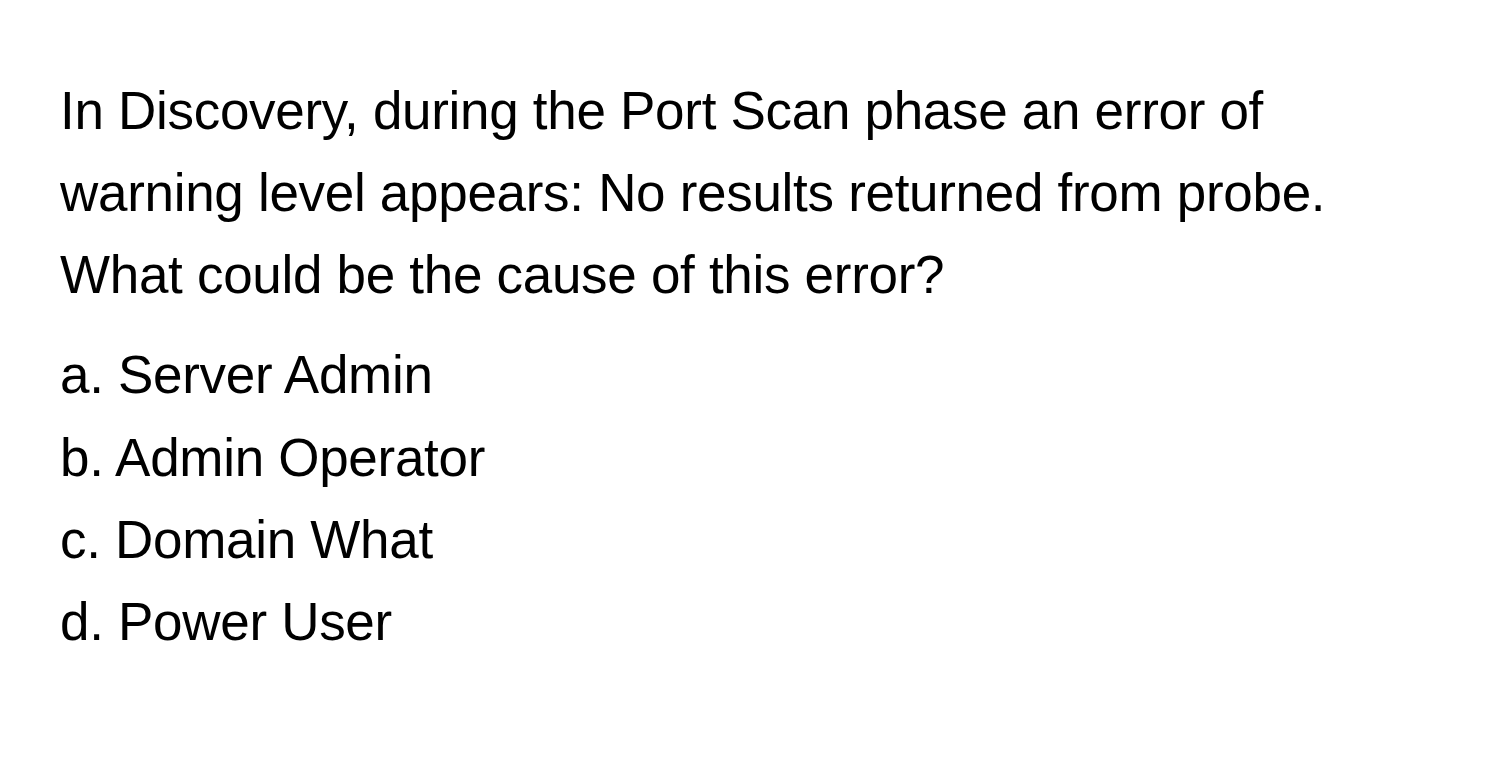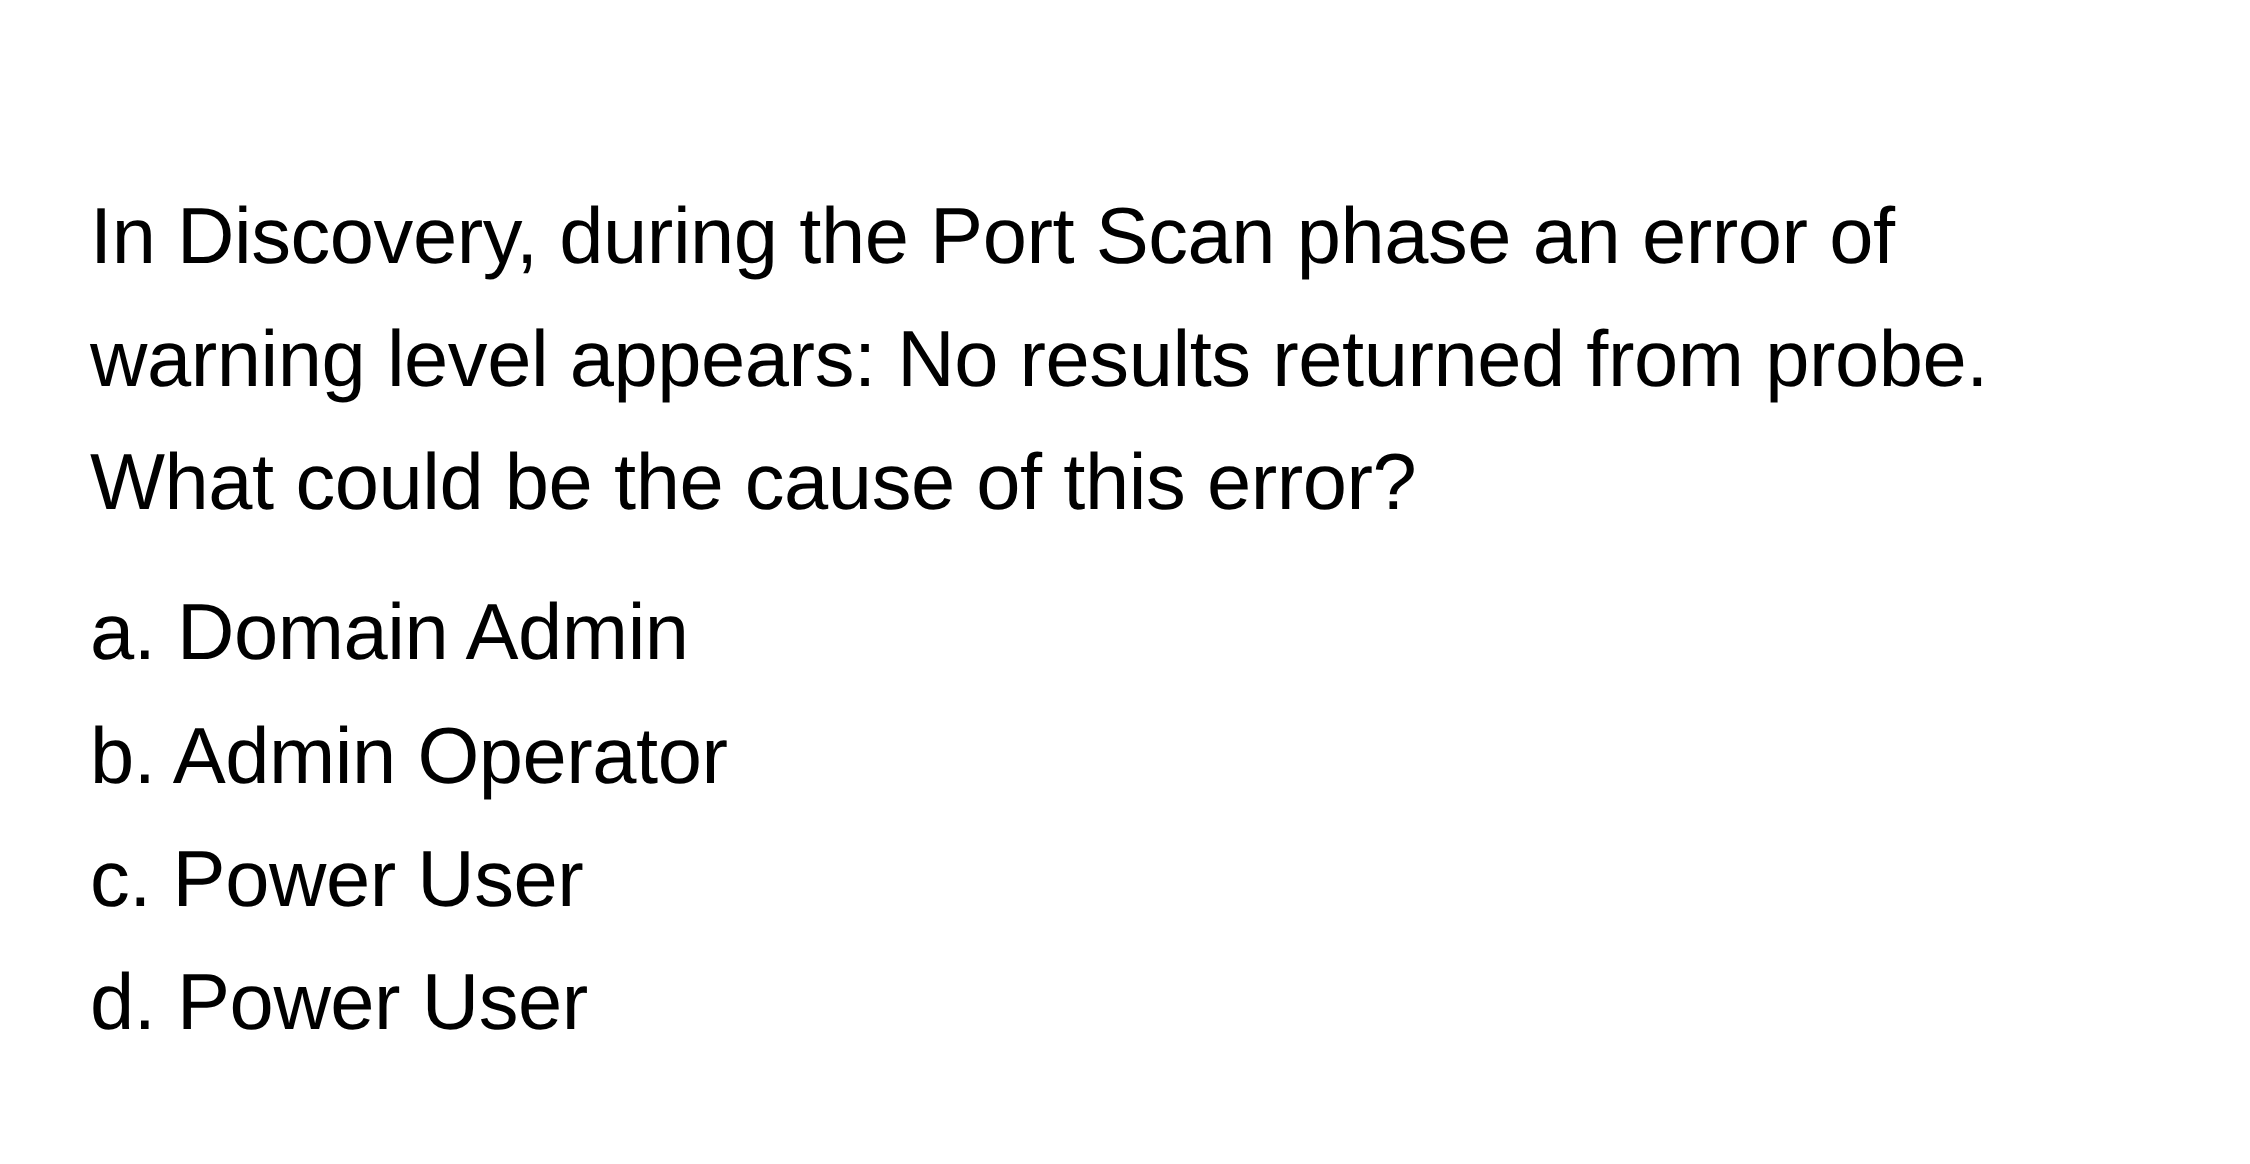--- a/index.html
+++ b/index.html
@@ -8,38 +8,38 @@
       box-sizing: border-box;
     }
     html, body {
       width: 1500px;
       height: 776px;
       background: #ffffff;
       font-family: -apple-system, BlinkMacSystemFont, "Segoe UI", Helvetica, Arial, sans-serif;
       color: #000000;
     }
     .container {
-      padding: 117px 60px 0 60px;
+      padding: 70px 60px 0 60px;
     }
     .question-text {
       font-size: 53px;
       line-height: 1.55;
       font-weight: 400;
       letter-spacing: -0.3px;
       margin-bottom: 18px;
     }
     .option {
       font-size: 53px;
       line-height: 1.55;
       font-weight: 400;
       letter-spacing: -0.3px;
     }
   </style>
 </head>
 <body>
 
 <div class="container">
   <p class="question-text">In Discovery, during the Port Scan phase an error of warning level appears: No results returned from probe. What could be the cause of this error?</p>
-  <p class="option">a. Domain Admin</p>
+  <p class="option">a. Server Admin</p>
   <p class="option">b. Admin Operator</p>
-  <p class="option">c. Power User</p>
+  <p class="option">c. Domain What</p>
   <p class="option">d. Power User</p>
 </div>
 
 </body></html>

